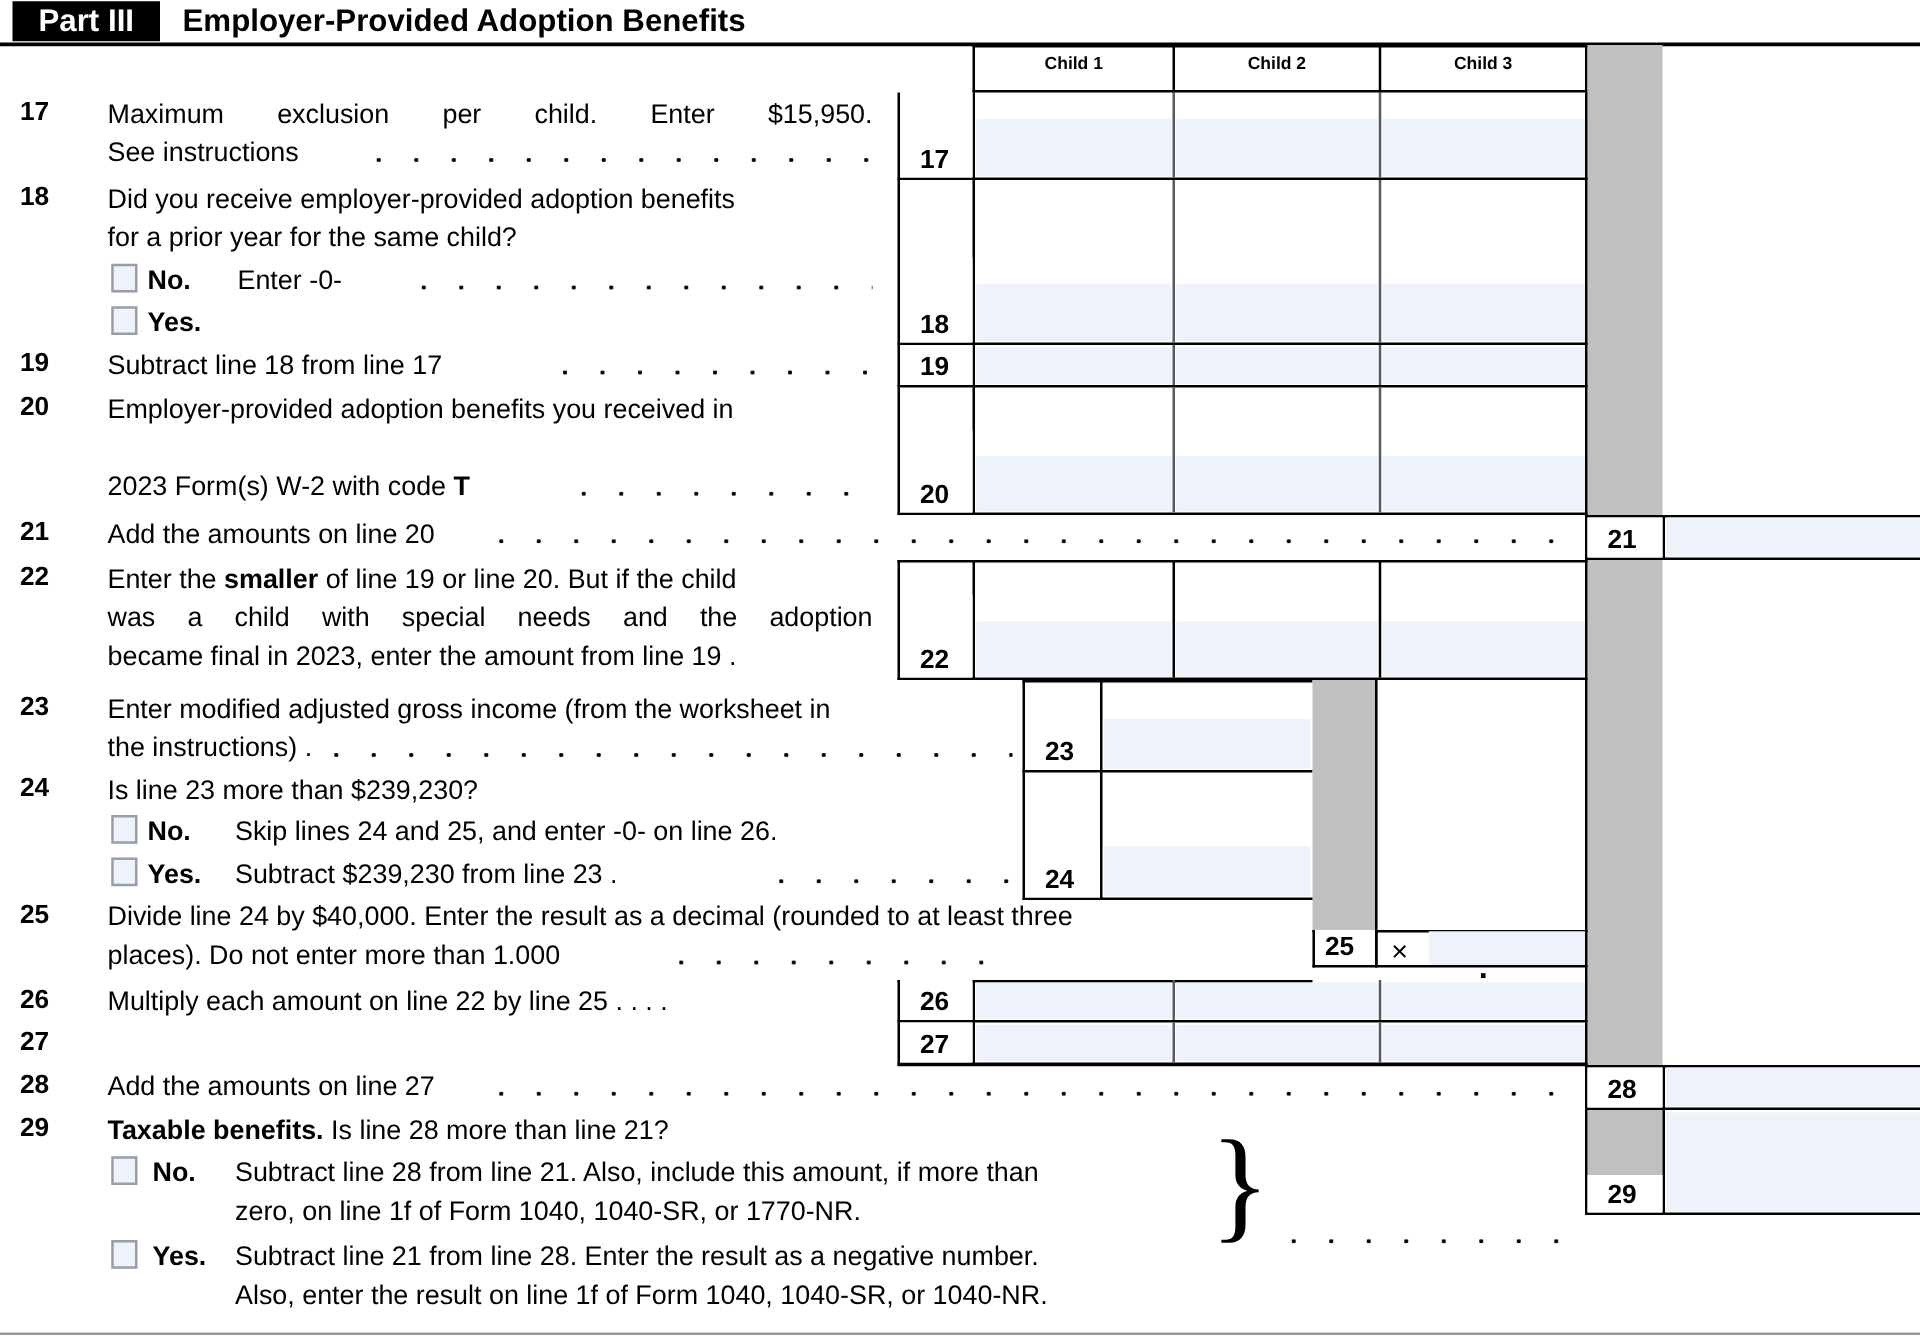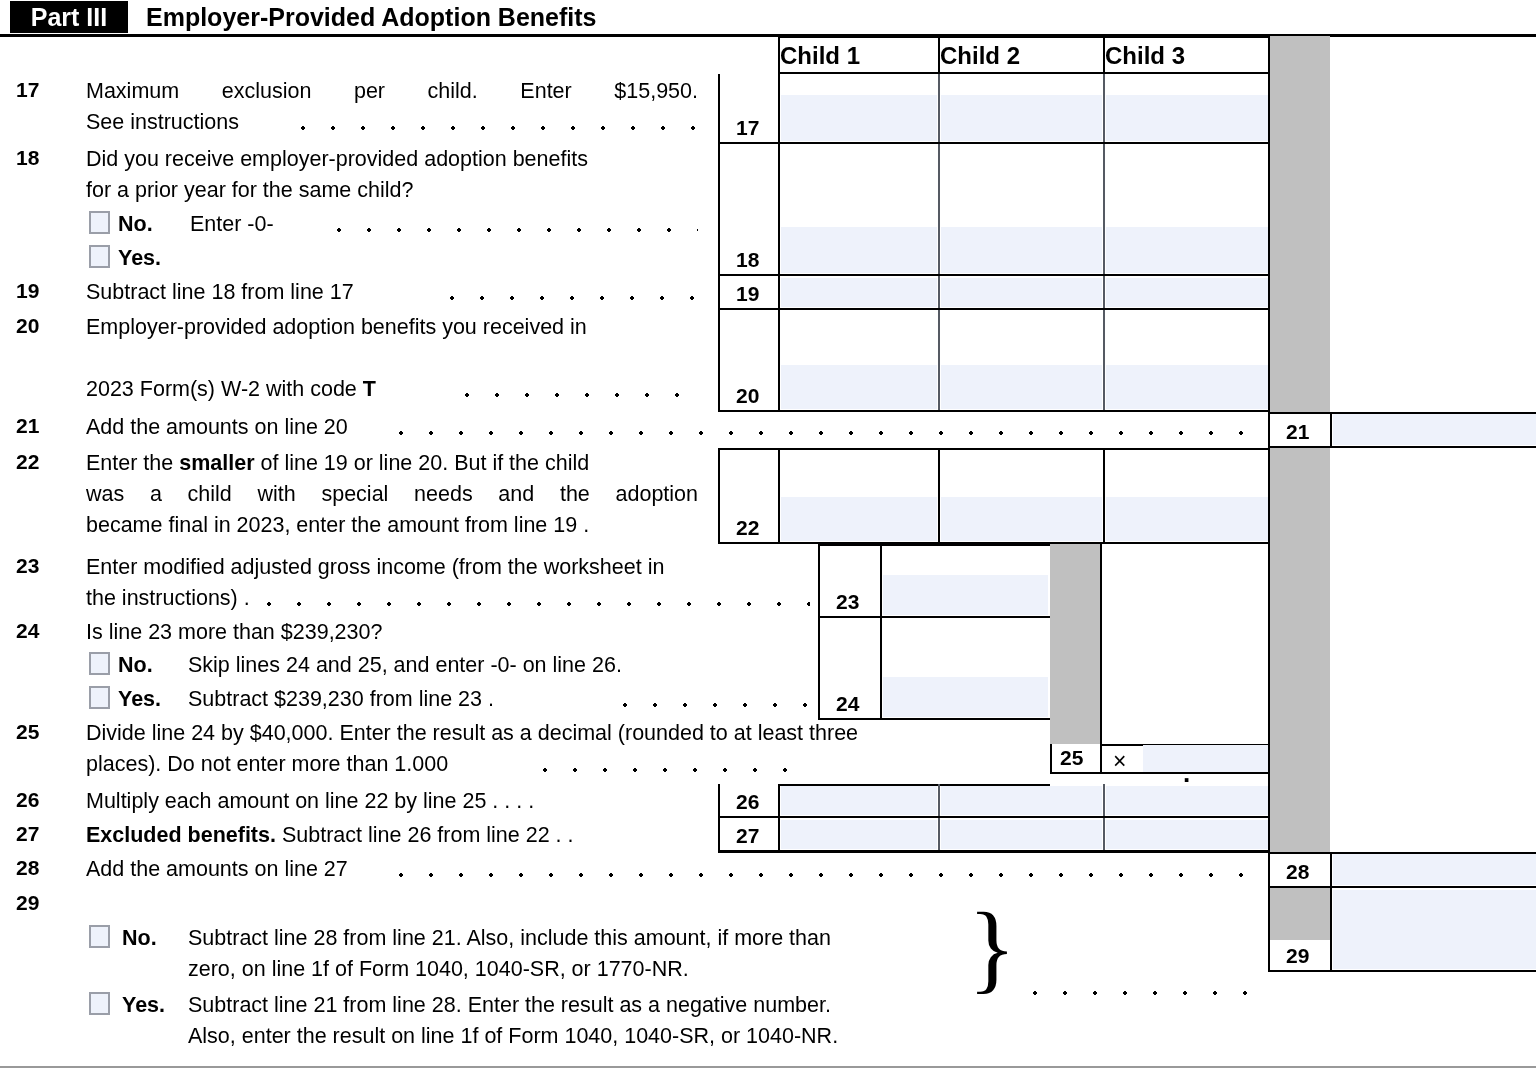--- a/index.html
+++ b/index.html
@@ -64,22 +64,22 @@
     border:2px solid #9a9ea8;background:#eef2fb;
   }
 
   .brace{
     position:absolute;font-size:100px;line-height:100px;
     font-family:"Liberation Serif", serif;font-weight:300;
   }
   .mult{position:absolute;font-size:23px;}
   .dotpt{position:absolute;font-size:26px;font-weight:bold;line-height:10px;}
   .childhdr{
-    position:absolute;font-weight:bold;font-size:24px;
-    text-align:left;
+    position:absolute;font-weight:bold;font-size:14px;
+    text-align:center;
   }
 </style>
 </head>
 <body>
 
 <div class="page">
 
   <div class="part-header">
     <div class="part-tag">Part III</div>
     <div class="part-title">Employer-Provided Adoption Benefits</div>
@@ -262,21 +262,20 @@
   <div class="bline" style="left:718px;top:816px;width:552px;height:2px;"></div>
   <div class="numcell" style="left:720px;top:784px;width:58px;height:32px;">26</div>
   <div class="fieldblue" style="left:781px;top:786px;width:156px;height:29px;"></div>
   <div class="fieldblue" style="left:941px;top:786px;width:161px;height:29px;"></div>
   <div class="fieldblue" style="left:1106px;top:786px;width:162px;height:29px;"></div>
   <div class="thinline" style="left:938px;top:784px;width:2px;height:32px;"></div>
   <div class="thinline" style="left:1103px;top:784px;width:2px;height:32px;"></div>
   <div class="bline" style="left:1268px;top:772px;width:2px;height:46px;"></div>
 
   <div class="lineno" style="left:16px;top:822px;">27</div>
-  <div class="txt" style="left:86px;top:820px;"><b>Excluded benefits.</b><span> Subtract line 26 from line 22 .   .</span></div>
 
   <div class="bline" style="left:718px;top:818px;width:2px;height:34px;"></div>
   <div class="bline" style="left:778px;top:818px;width:2px;height:34px;"></div>
   <div class="bline" style="left:718px;top:850px;width:552px;height:3px;"></div>
   <div class="numcell" style="left:720px;top:818px;width:58px;height:32px;">27</div>
   <div class="fieldblue" style="left:781px;top:820px;width:156px;height:29px;"></div>
   <div class="fieldblue" style="left:941px;top:820px;width:161px;height:29px;"></div>
   <div class="fieldblue" style="left:1106px;top:820px;width:162px;height:29px;"></div>
   <div class="thinline" style="left:938px;top:818px;width:2px;height:32px;"></div>
   <div class="thinline" style="left:1103px;top:818px;width:2px;height:32px;"></div>
@@ -289,20 +288,21 @@
   <div class="bline" style="left:1268px;top:852px;width:2px;height:36px;"></div>
   <div class="bline" style="left:1330px;top:852px;width:2px;height:36px;"></div>
   <div class="bline" style="left:1268px;top:852px;width:268px;height:2px;"></div>
   <div class="bline" style="left:1268px;top:886px;width:268px;height:2px;"></div>
   <div class="numcell" style="left:1270px;top:854px;width:60px;height:32px;">28</div>
   <div class="fieldblue" style="left:1333px;top:854px;width:203px;height:31px;"></div>
 
   <div class="grayband" style="left:1270px;top:888px;width:60px;height:82px;"></div>
 
   <div class="lineno" style="left:16px;top:891px;">29</div>
+  <div class="txt" style="left:86px;top:889px;"><b>Taxable benefits.</b><span> Is line 28 more than line 21?</span></div>
 
   <div class="cbx" style="left:89px;top:925px;"></div>
   <div class="txt" style="left:122px;top:923px;font-weight:bold;">No.</div>
   <div class="txt" style="left:188px;top:923px;">Subtract line 28 from line 21. Also, include this amount, if more than</div>
   <div class="txt" style="left:188px;top:954px;">zero, on line 1f of Form 1040, 1040-SR, or 1770-NR.</div>
 
   <div class="cbx" style="left:89px;top:992px;"></div>
   <div class="txt" style="left:122px;top:990px;font-weight:bold;">Yes.</div>
   <div class="txt" style="left:188px;top:990px;">Subtract line 21 from line 28. Enter the result as a negative number.</div>
   <div class="txt" style="left:188px;top:1021px;">Also, enter the result on line 1f of Form 1040, 1040-SR, or 1040-NR.</div>

